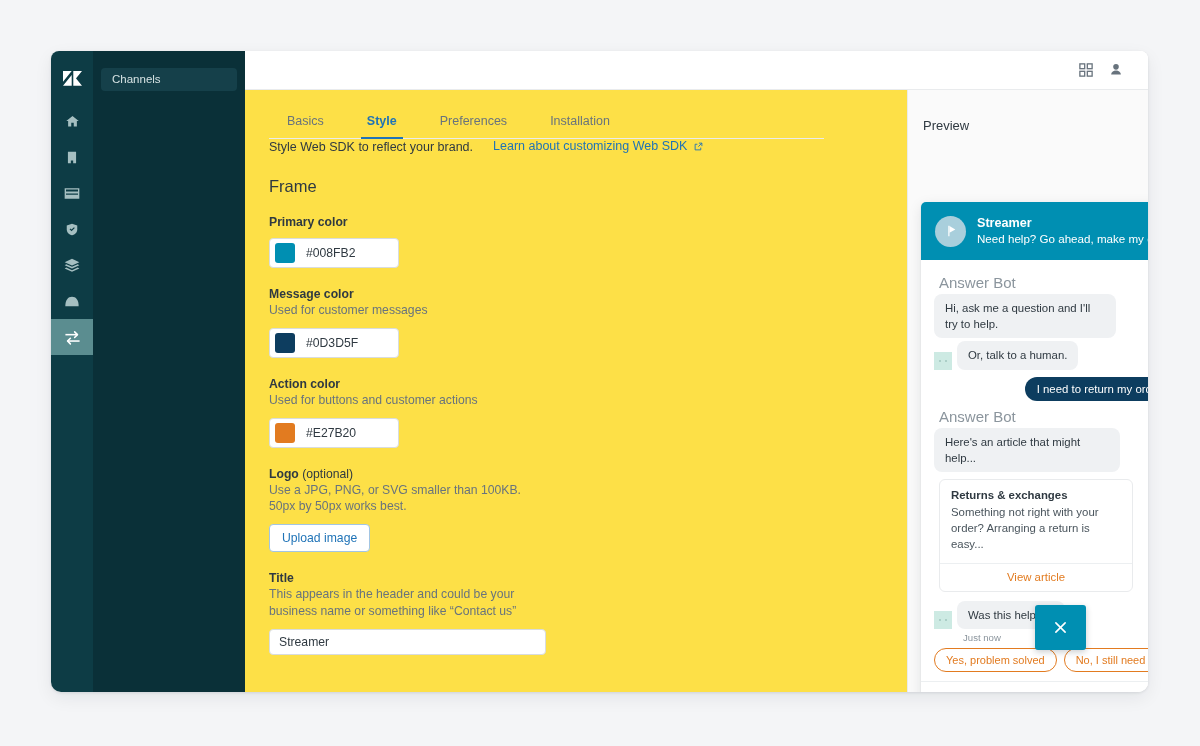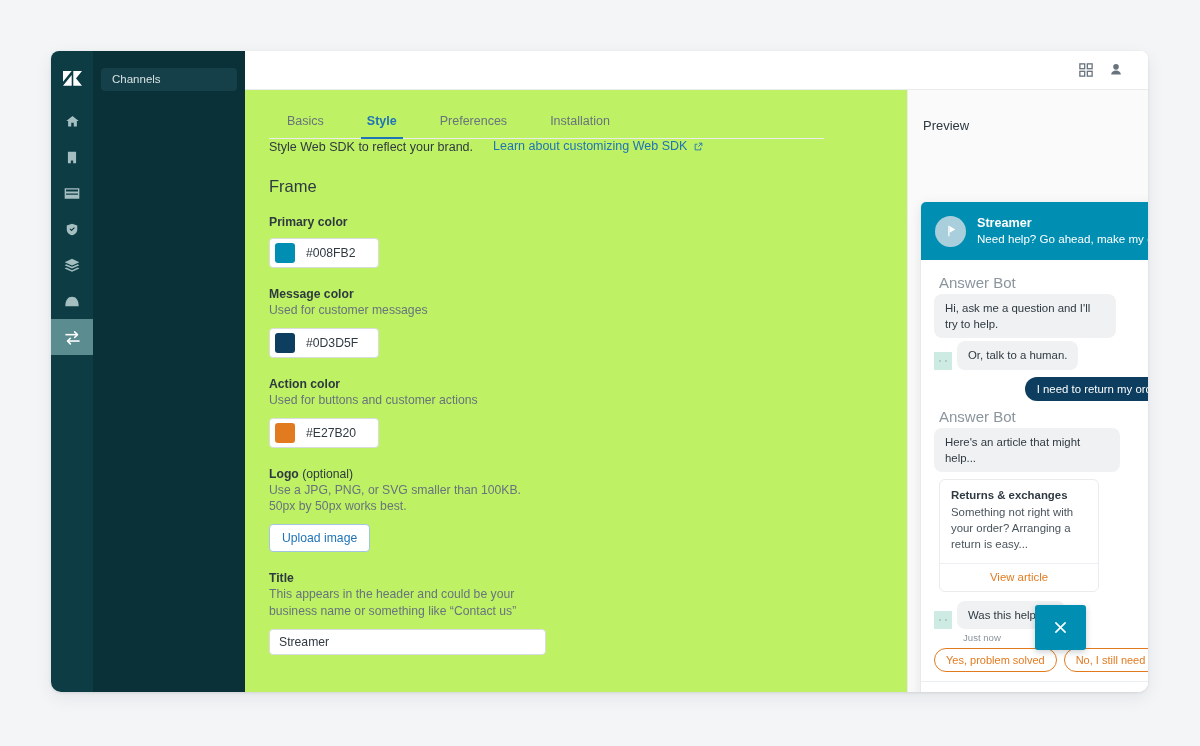--- a/index.html
+++ b/index.html
@@ -81,21 +81,21 @@
   }
 
   #body-split { flex: 1 1 auto; display: flex; min-height: 0; }
 
   
   #form-col {
     flex: 1 1 auto;
     border-right: 1px solid #e9ebed;
     overflow: hidden;
     position: relative;
-    background: #bef264;
+    background: #fde047;
     min-width: 0;
   }
   #form-inner { padding: 19px 24px 0 24px; }
 
   
   #tabs {
     display: flex;
     border-bottom: 1px solid #e9ebed;
     width: 555px;
     padding-left: 12px;
@@ -139,21 +139,21 @@
     font-size: 12.2px;
     color: #68737d;
     margin-top: 1px;
     line-height: 1.38;
     max-width: 270px;
   }
 
   
   .color-input {
     margin-top: 9px;
-    width: 110px; height: 30px;
+    width: 130px; height: 30px;
     border: 1px solid #d8dcde;
     border-radius: 4px;
     display: flex; align-items: center;
     padding: 0 5px;
     cursor: text;
     background: #fff;
   }
   .swatch {
     width: 20px; height: 20px;
     border-radius: 3px;
@@ -270,21 +270,21 @@
   }
   .avatar-stub i {
     width: 2px; height: 2px; background: #9fc6be; border-radius: 50%;
     display: block;
   }
 
   .article-card {
     border: 1px solid #e9ebed;
     border-radius: 6px;
     margin: 7px 0 0 5px;
-    width: 160px;
+    width: 194px;
     background: #fff;
   }
   .article-body { padding: 9px 11px 10px 11px; }
   .article-title { font-size: 11.4px; font-weight: bold; color: #2f3941; }
   .article-snippet {
     font-size: 11.4px; color: #49545c; line-height: 1.42; margin-top: 3px;
   }
   .article-action {
     border-top: 1px solid #eceff1;
     text-align: center;

